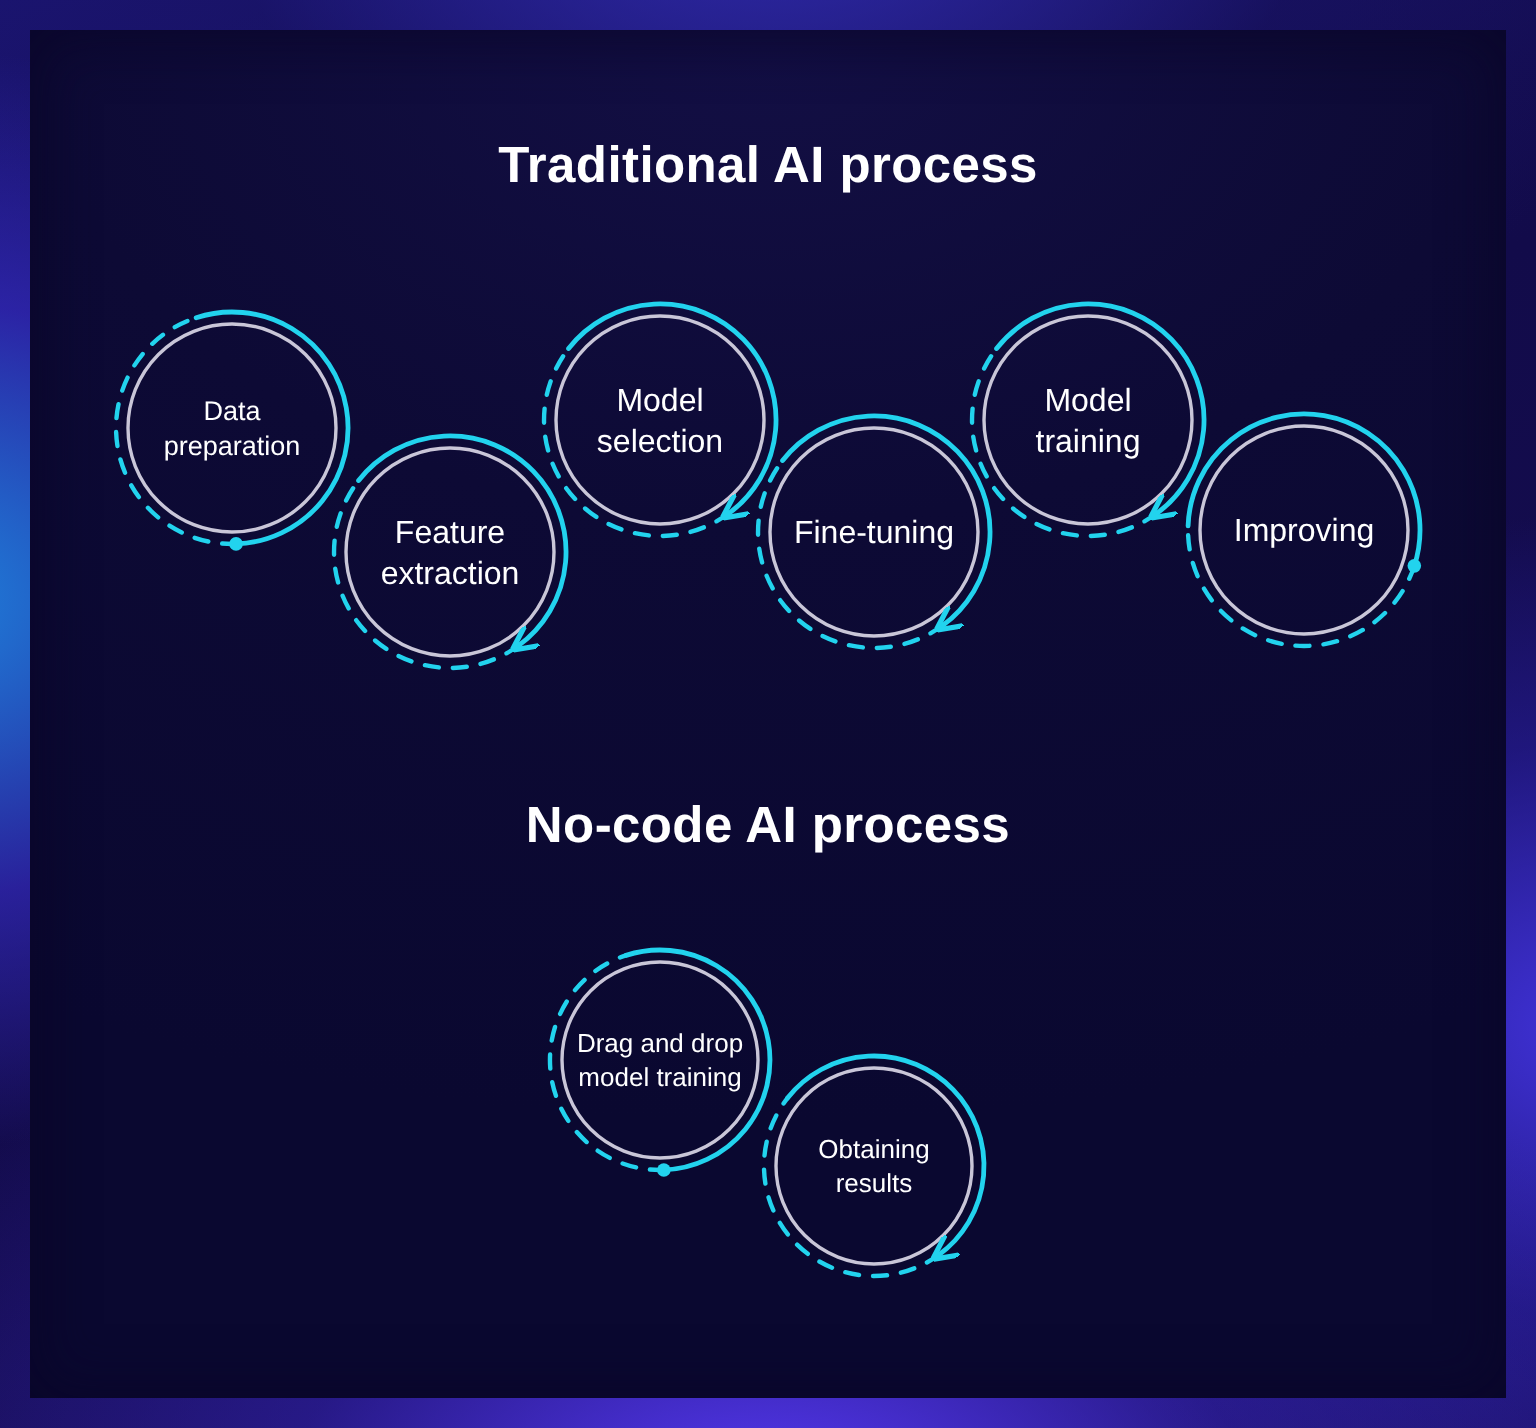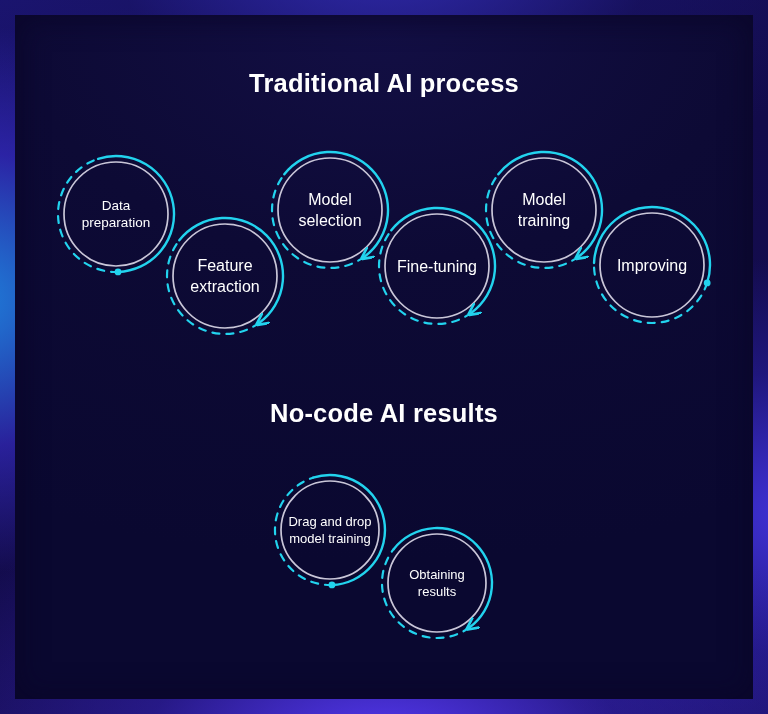--- a/index.html
+++ b/index.html
@@ -36,21 +36,21 @@
     text-anchor:middle;font-weight:400;
   }
 </style>
 </head>
 <body>
 
 <div id="stage">
   <div id="panel"></div>
 
   <div class="heading" id="h1">Traditional AI process</div>
-  <div class="heading" id="h2">No-code AI results</div>
+  <div class="heading" id="h2">No-code AI process</div>
 
   <svg id="diagram" viewBox="0 0 768 714">
     <defs>
       <marker id="arrowhead" viewBox="0 0 10 10" refX="7" refY="5" markerWidth="5.2" markerHeight="5.2" orient="auto-start-reverse">
         <path d="M 0 0 L 10 5 L 0 10" fill="none" stroke="#22d3ee" stroke-width="2.1" stroke-linecap="round" stroke-linejoin="round"></path>
       </marker>
     </defs>
     <g id="nodes-layer">
         <g>
           <path d="M 118.02 271.96 A 58 58 0 0 1 98.08 158.84" fill="none" stroke="#22d3ee" stroke-width="2.2" stroke-linecap="round" stroke-dasharray="7 7"></path>

